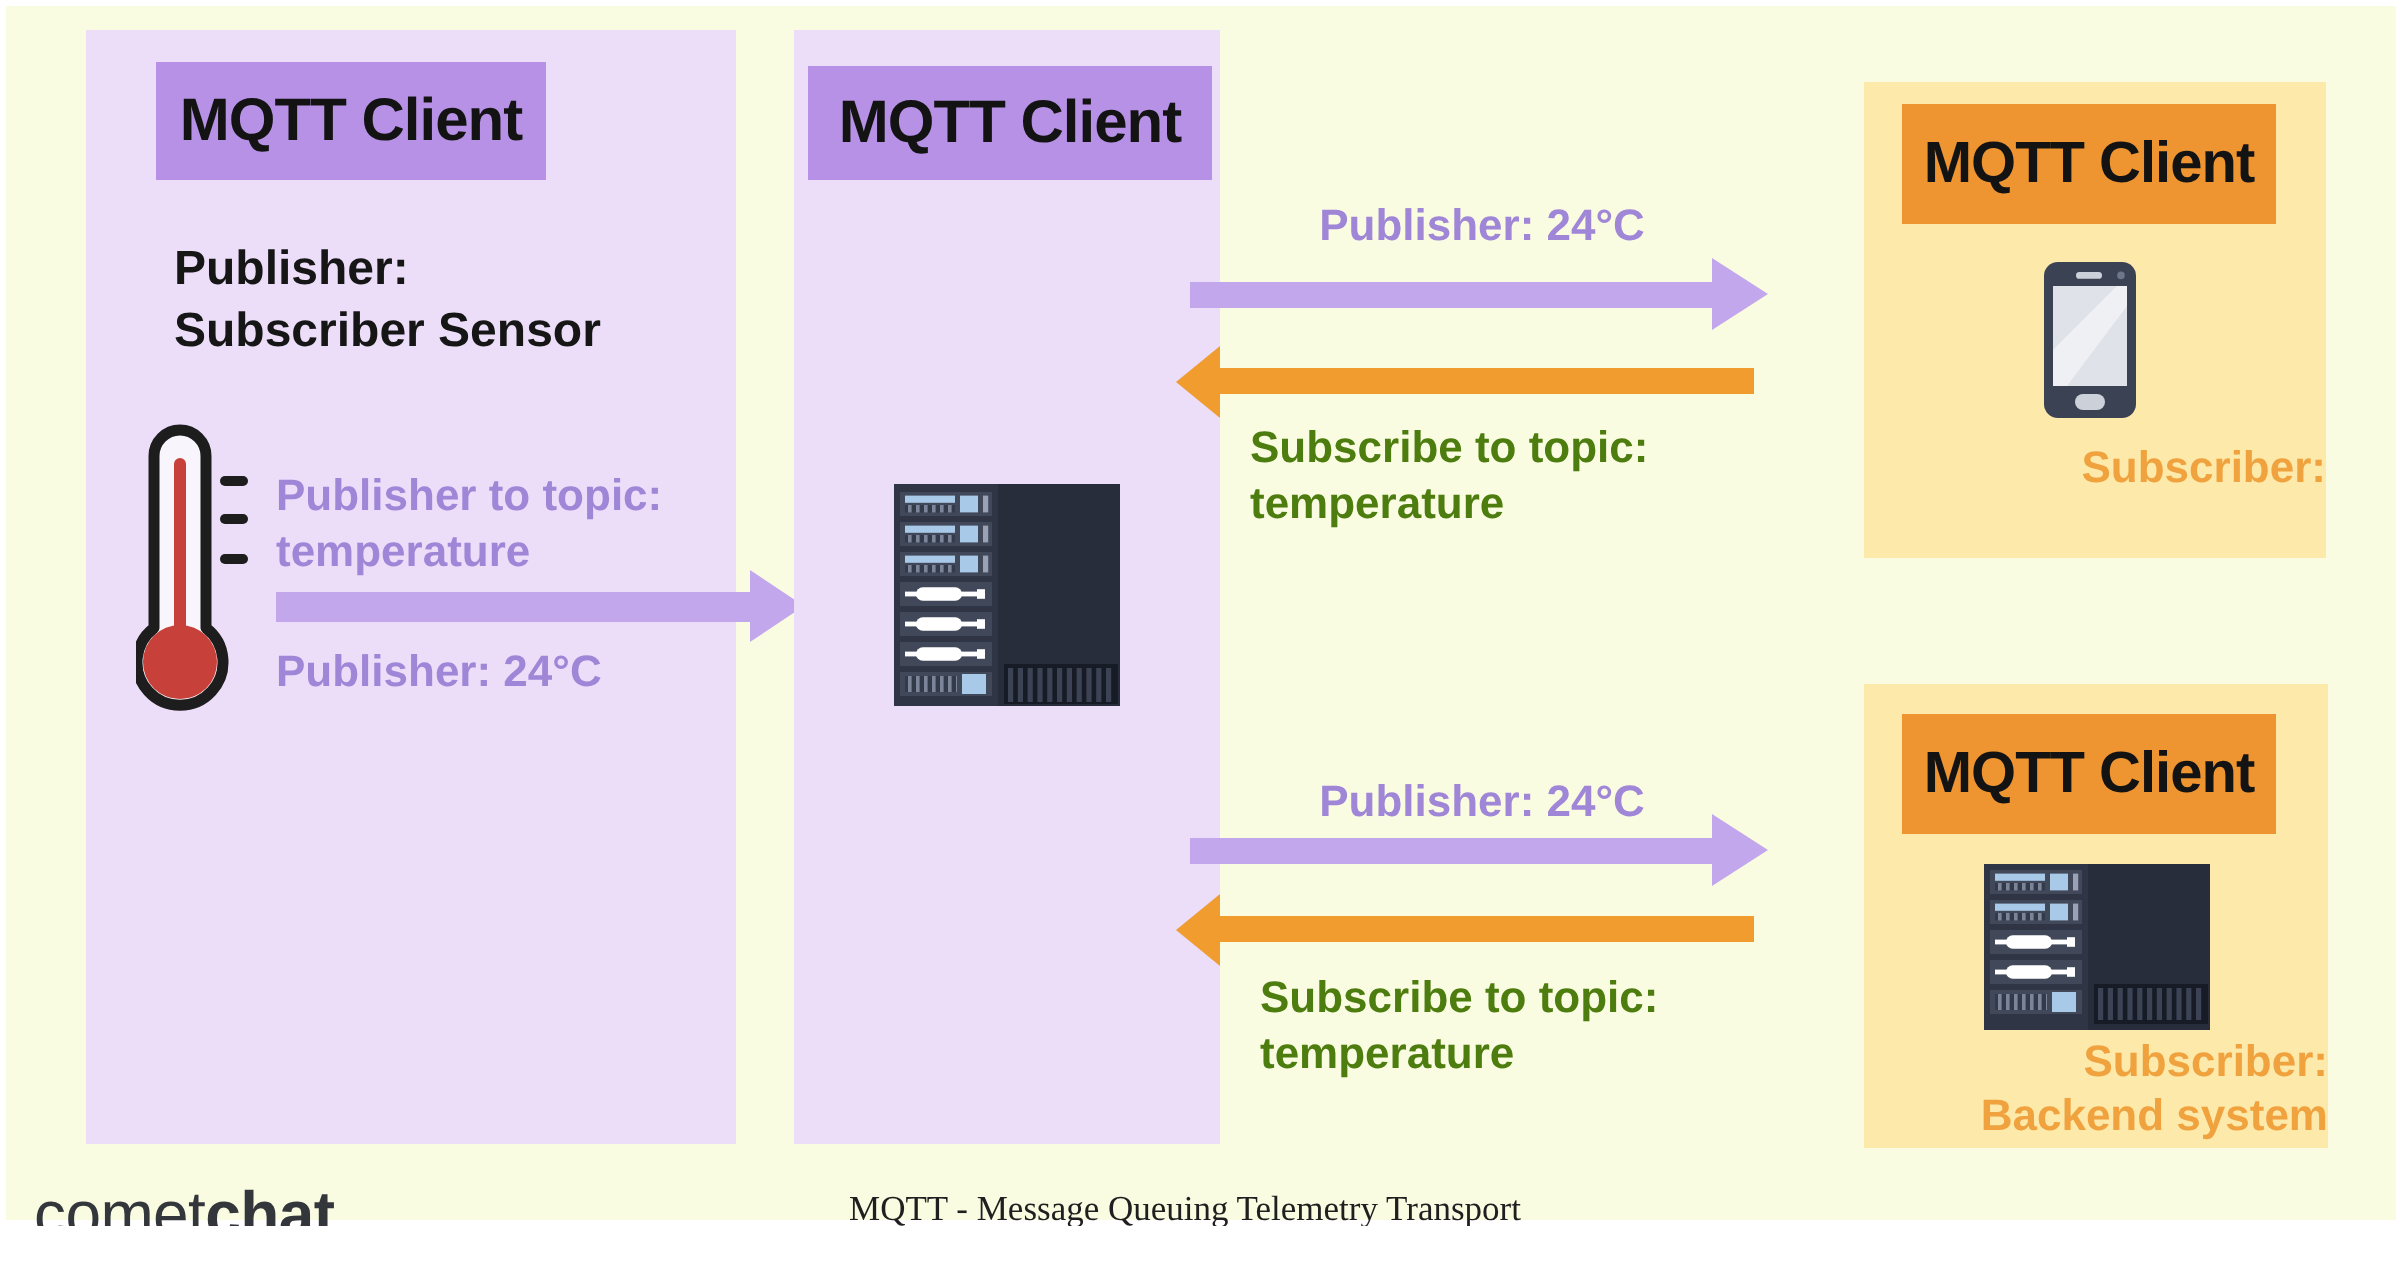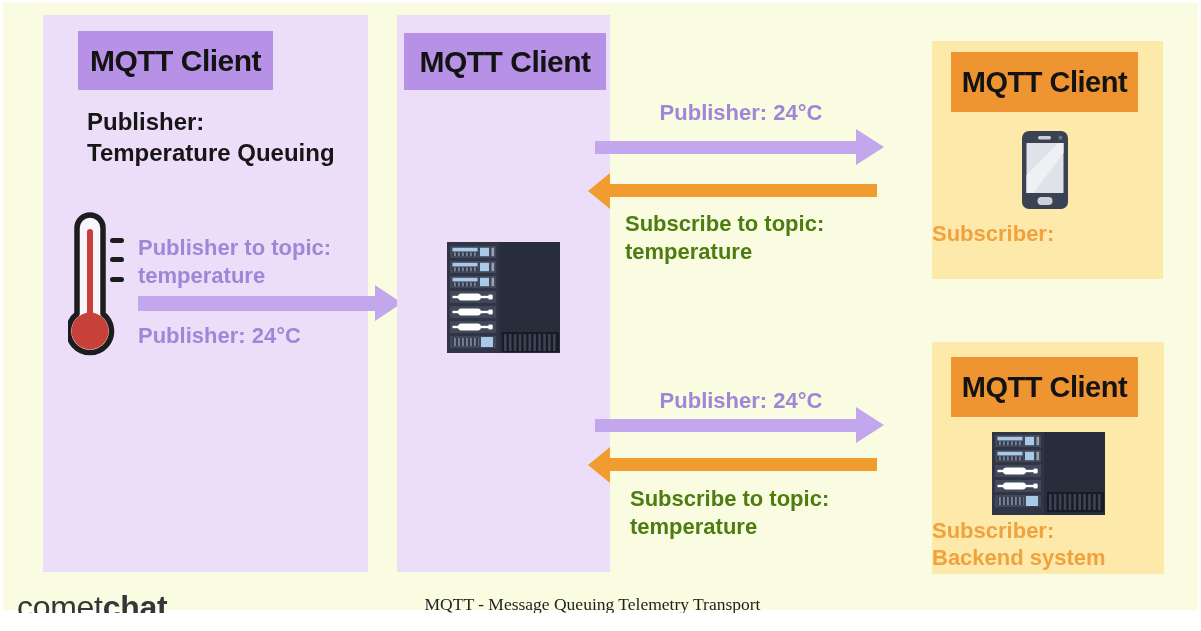--- a/index.html
+++ b/index.html
@@ -11,44 +11,44 @@
   .abs{position:absolute;}
   .panel-lavender{background:#ecdef9;}
   .panel-yellow{background:#fde9a9;}
   .hdr{display:flex;align-items:center;justify-content:center;
        font-weight:700;color:#131313;letter-spacing:-0.5px;}
   .hdr-purple{background:#b691e5;font-size:30px;}
   .hdr-orange{background:#ee9431;font-size:29px;}
   .black-label{font-weight:700;font-size:24px;line-height:31px;color:#161616;}
   .purple-label{font-weight:700;font-size:22px;line-height:28px;color:#a086d7;}
   .orange-label{font-weight:700;font-size:22px;line-height:28px;color:#4d7c0f;}
-  .sub-label{font-weight:700;font-size:22px;line-height:27px;color:#f0a23e;text-align:left;}
+  .sub-label{font-weight:700;font-size:22px;line-height:27px;color:#f0a23e;text-align:right;}
   .center{text-align:center;}
   .shaft-purple{background:#c3a7ec;}
   .shaft-orange{background:#f09c2f;}
   .ah{width:0;height:0;border-top:18px solid transparent;border-bottom:18px solid transparent;}
   .ah-right-purple{border-left:28px solid #c3a7ec;}
   .ah-right-purple-sm{border-left:27px solid #c3a7ec;}
   .ah-left-orange{border-right:22px solid #f09c2f;}
   .caption{font-size:17.5px;color:#1f1f1f;font-family:Liberation Serif, serif;}
   .logo{font-size:32px;color:#33363b;letter-spacing:-0.3px;}
   .logo b{font-weight:700;}
 </style>
 </head>
 <body>
 
 <div class="stage">
 
   <div class="abs panel-lavender" style="left:43px;top:15px;width:325px;height:557px;">
     <div class="abs hdr hdr-purple" style="left:35px;top:16px;width:195px;height:59px;">
       <span>MQTT Client</span>
     </div>
-    <div class="abs black-label" style="left:44px;top:91px;width:270px;">
+    <div class="abs black-label" style="left:44px;top:104px;width:270px;">
       <div>Publisher:</div>
-      <div>Temperature Queuing</div>
+      <div>Subscriber Sensor</div>
     </div>
 
     <svg class="abs" style="left:25px;top:197px;" width="60" height="148" viewBox="0 0 60 148">
       <rect x="42" y="26" width="14" height="5" rx="2.5" fill="#1d1d1d"></rect>
       <rect x="42" y="45" width="14" height="5" rx="2.5" fill="#1d1d1d"></rect>
       <rect x="42" y="65" width="14" height="5" rx="2.5" fill="#1d1d1d"></rect>
       <path d="M 9 16 A 13 13 0 0 1 35 16 L 35 102 A 21.5 21.5 0 1 1 9 102 Z" fill="#f9f5fc" stroke="#1d1d1d" stroke-width="5.5" stroke-linejoin="round"></path>
       <circle cx="22" cy="119" r="18.5" fill="#c8403a"></circle>
       <line x1="22" y1="20" x2="22" y2="104" stroke="#c8403a" stroke-width="6" stroke-linecap="round"></line>
     </svg>

